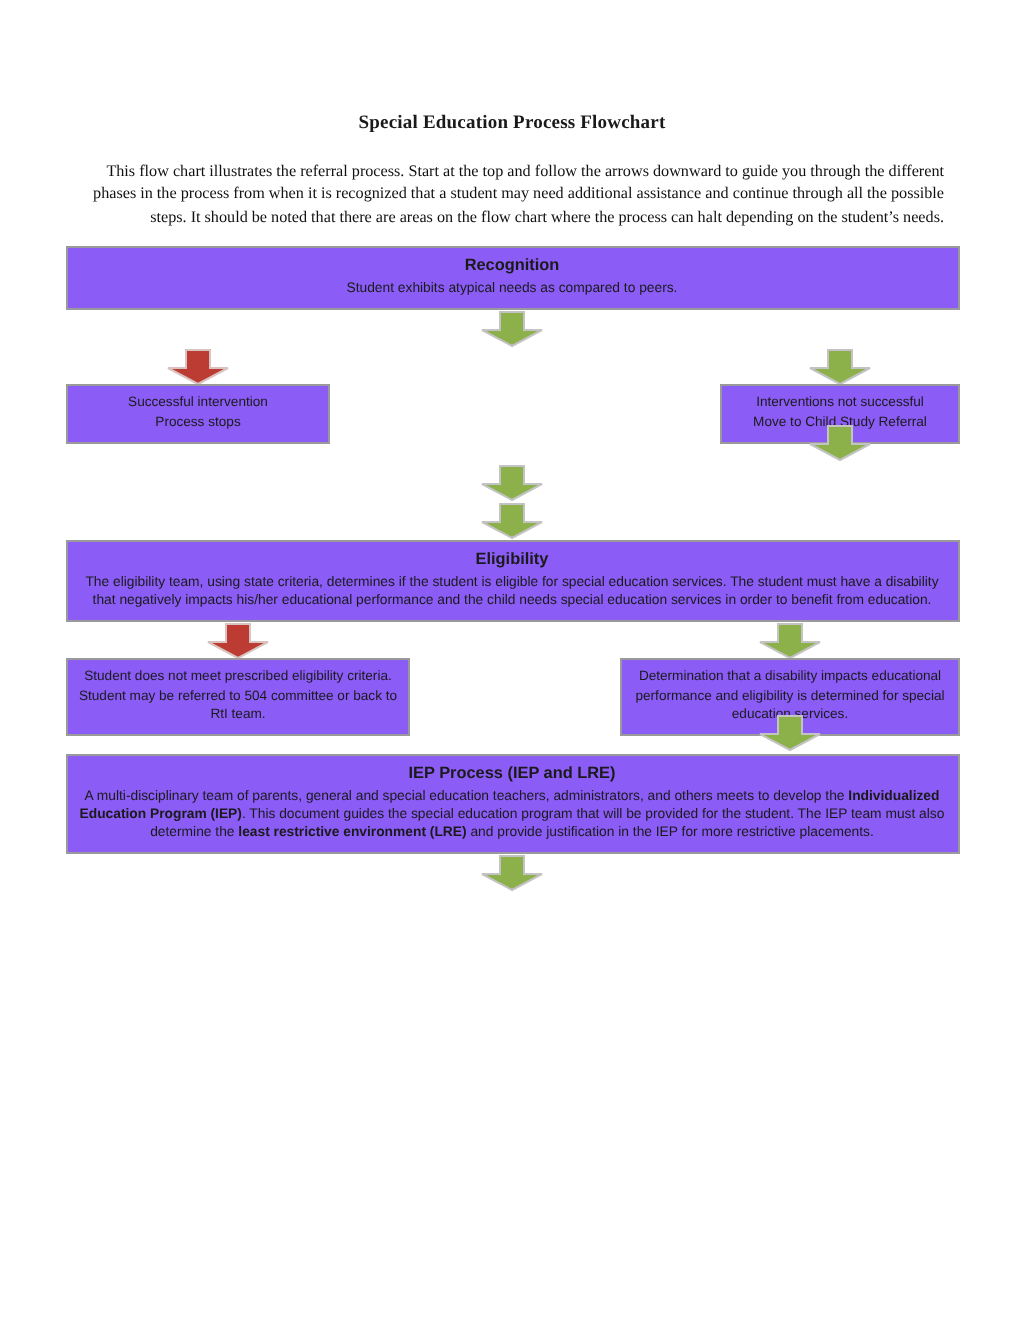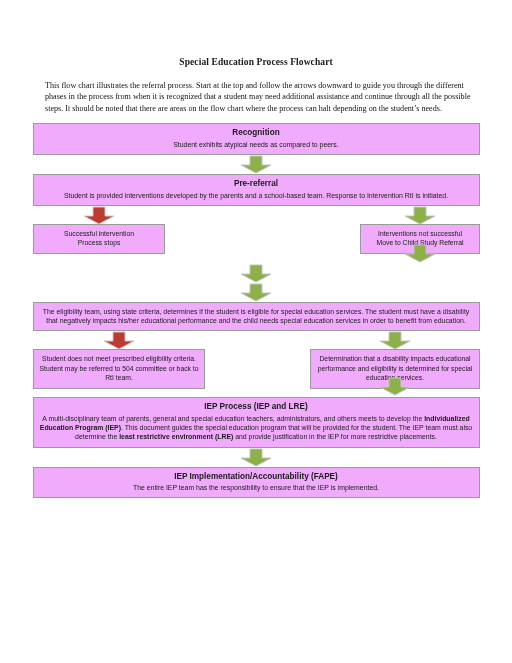--- a/index.html
+++ b/index.html
@@ -30,42 +30,42 @@
     font-size: 9.5px;
     text-align: center;
     margin: 0;
     padding-top: 57px;
     letter-spacing: .1px;
   }
   .intro {
     font-family: "Liberation Serif", serif;
     font-size: 8.1px;
     line-height: 1.42;
-    text-align: left;
+    text-align: right;
     margin: 0;
     padding: 13px 40px 0 45px;
     color: #111;
   }
 
   
   .flow {
     position: relative;
     margin-top: 9px;
   }
 
   .row {
     position: relative;
     width: 512px;
   }
 
   
   .box {
     box-sizing: border-box;
     border: 1px solid #9a9a9a;
-    background: #f0abfc;
+    background: #8b5cf6;
     text-align: center;
     padding: 4px 6px 5px 6px;
   }
   .box.main {
     margin: 0 auto;
     width: 447px;
   }
   .box-title {
     font-weight: bold;
     font-size: 8.2px;
@@ -122,26 +122,20 @@
         <span class="box-text">Student exhibits atypical needs as compared to peers.</span>
       </div>
     </div>
 
     <div class="arrow">
       <svg width="34" height="19" viewBox="0 0 34 19" aria-hidden="true">
         <path d="M11 1 L23 1 L23 10 L32 10 L17 18 L2 10 L11 10 Z" fill="#8cb14a" stroke="#c3c3c3" stroke-width="1"></path>
       </svg>
     </div>
 
-    <div class="row">
-      <div class="box main">
-        <span class="box-title">Pre-referral</span>
-        <span class="box-text">Student is provided interventions developed by the parents and a school-based team. Response to Intervention RtI is initiated.</span>
-      </div>
-    </div>
 
     <div class="row branch-row">
 
       <div class="arrow abs" style="left:82px; top:0;">
         <svg width="34" height="19" viewBox="0 0 34 19" aria-hidden="true">
           <path d="M11 1 L23 1 L23 10 L32 10 L17 18 L2 10 L11 10 Z" fill="#bc3b32" stroke="#d8c3c1" stroke-width="1"></path>
         </svg>
       </div>
 
       <div class="arrow abs" style="left:403px; top:0;">
@@ -176,20 +170,21 @@
 
 
     <div class="arrow">
       <svg width="34" height="19" viewBox="0 0 34 19" aria-hidden="true">
         <path d="M11 1 L23 1 L23 10 L32 10 L17 18 L2 10 L11 10 Z" fill="#8cb14a" stroke="#c3c3c3" stroke-width="1"></path>
       </svg>
     </div>
 
     <div class="row">
       <div class="box main">
+        <span class="box-title">Eligibility</span>
         <span class="box-text">The eligibility team, using state criteria, determines if the student is eligible for special education services.  The student must have a disability that negatively impacts his/her educational performance and the child needs special education services in order to benefit from education.</span>
       </div>
     </div>
 
     <div class="row branch-row" style="height:66px;">
 
       <div class="arrow abs" style="left:102px; top:0;">
         <svg width="34" height="19" viewBox="0 0 34 19" aria-hidden="true">
           <path d="M11 1 L23 1 L23 10 L32 10 L17 18 L2 10 L11 10 Z" fill="#bc3b32" stroke="#d8c3c1" stroke-width="1"></path>
         </svg>
@@ -222,21 +217,15 @@
         <span class="box-text"><span>A multi-disciplinary team of parents, general and special education teachers, administrators, and others meets to develop the </span><b>Individualized Education Program (IEP)</b><span>.  This document guides the special education program that will be provided for the student. The IEP team must also determine the </span><b>least restrictive environment (LRE)</b><span> and provide justification in the IEP for more restrictive placements.</span></span>
       </div>
     </div>
 
     <div class="arrow">
       <svg width="34" height="19" viewBox="0 0 34 19" aria-hidden="true">
         <path d="M11 1 L23 1 L23 10 L32 10 L17 18 L2 10 L11 10 Z" fill="#8cb14a" stroke="#c3c3c3" stroke-width="1"></path>
       </svg>
     </div>
 
-    <div class="row">
-      <div class="box main">
-        <span class="box-title">IEP Implementation/Accountability (FAPE)</span>
-        <span class="box-text">The entire IEP team has the responsibility to ensure that the IEP is implemented.</span>
-      </div>
-    </div>
 
   </div>
 </div>
 
 </body></html>

